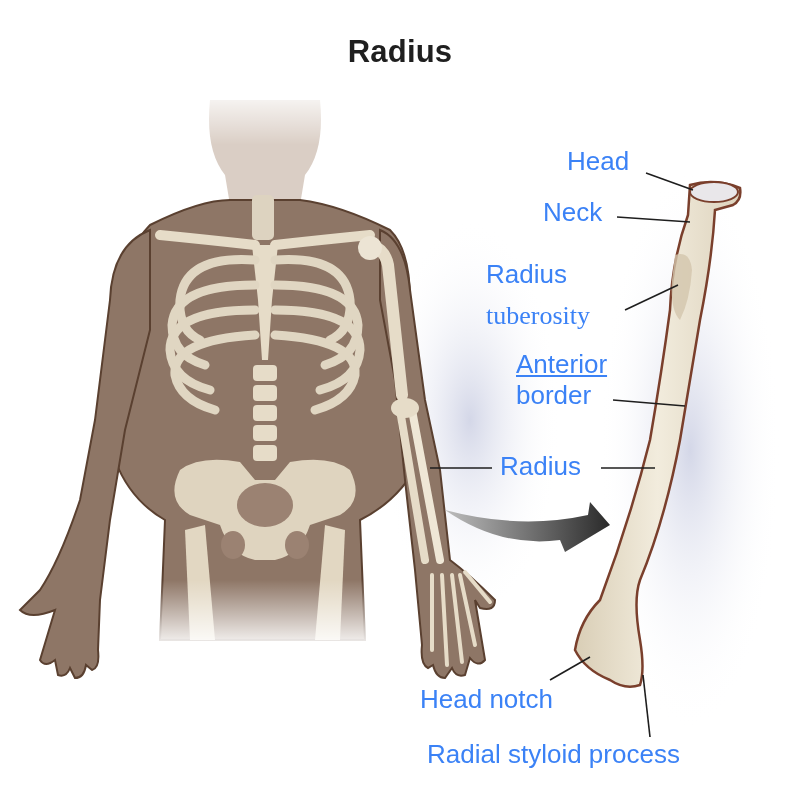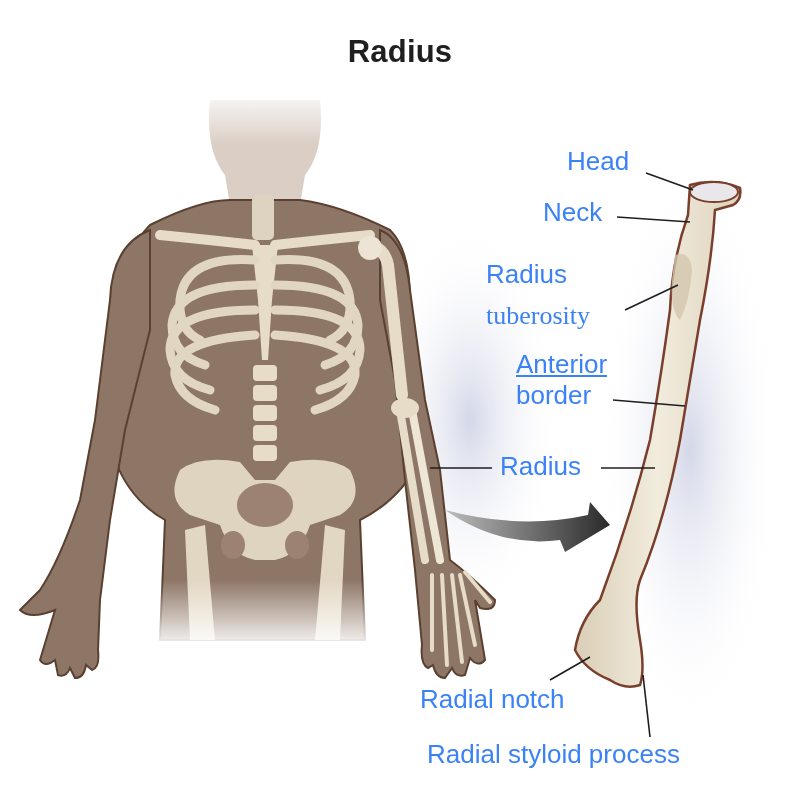--- a/index.html
+++ b/index.html
@@ -138,14 +138,14 @@
   </g>
 </svg>
 
 <div class="label" style="left:567px; top:146px;">Head</div>
 <div class="label" style="left:543px; top:197px;">Neck</div>
 <div class="label" style="left:486px; top:259px;">Radius</div>
 <div class="label" style="left:486px; top:300px;font-family:Liberation Serif, serif;">tuberosity</div>
 <div class="label" style="left:516px; top:349px;text-decoration:underline;">Anterior</div>
 <div class="label" style="left:516px; top:380px;text-align:right;">border</div>
 <div class="label" style="left:500px; top:451px;">Radius</div>
-<div class="label" style="left:420px; top:684px;">Radial notch</div>
+<div class="label" style="left:420px; top:684px;">Head notch</div>
 <div class="label" style="left:427px; top:739px;">Radial styloid process</div>
 
 </body></html>

